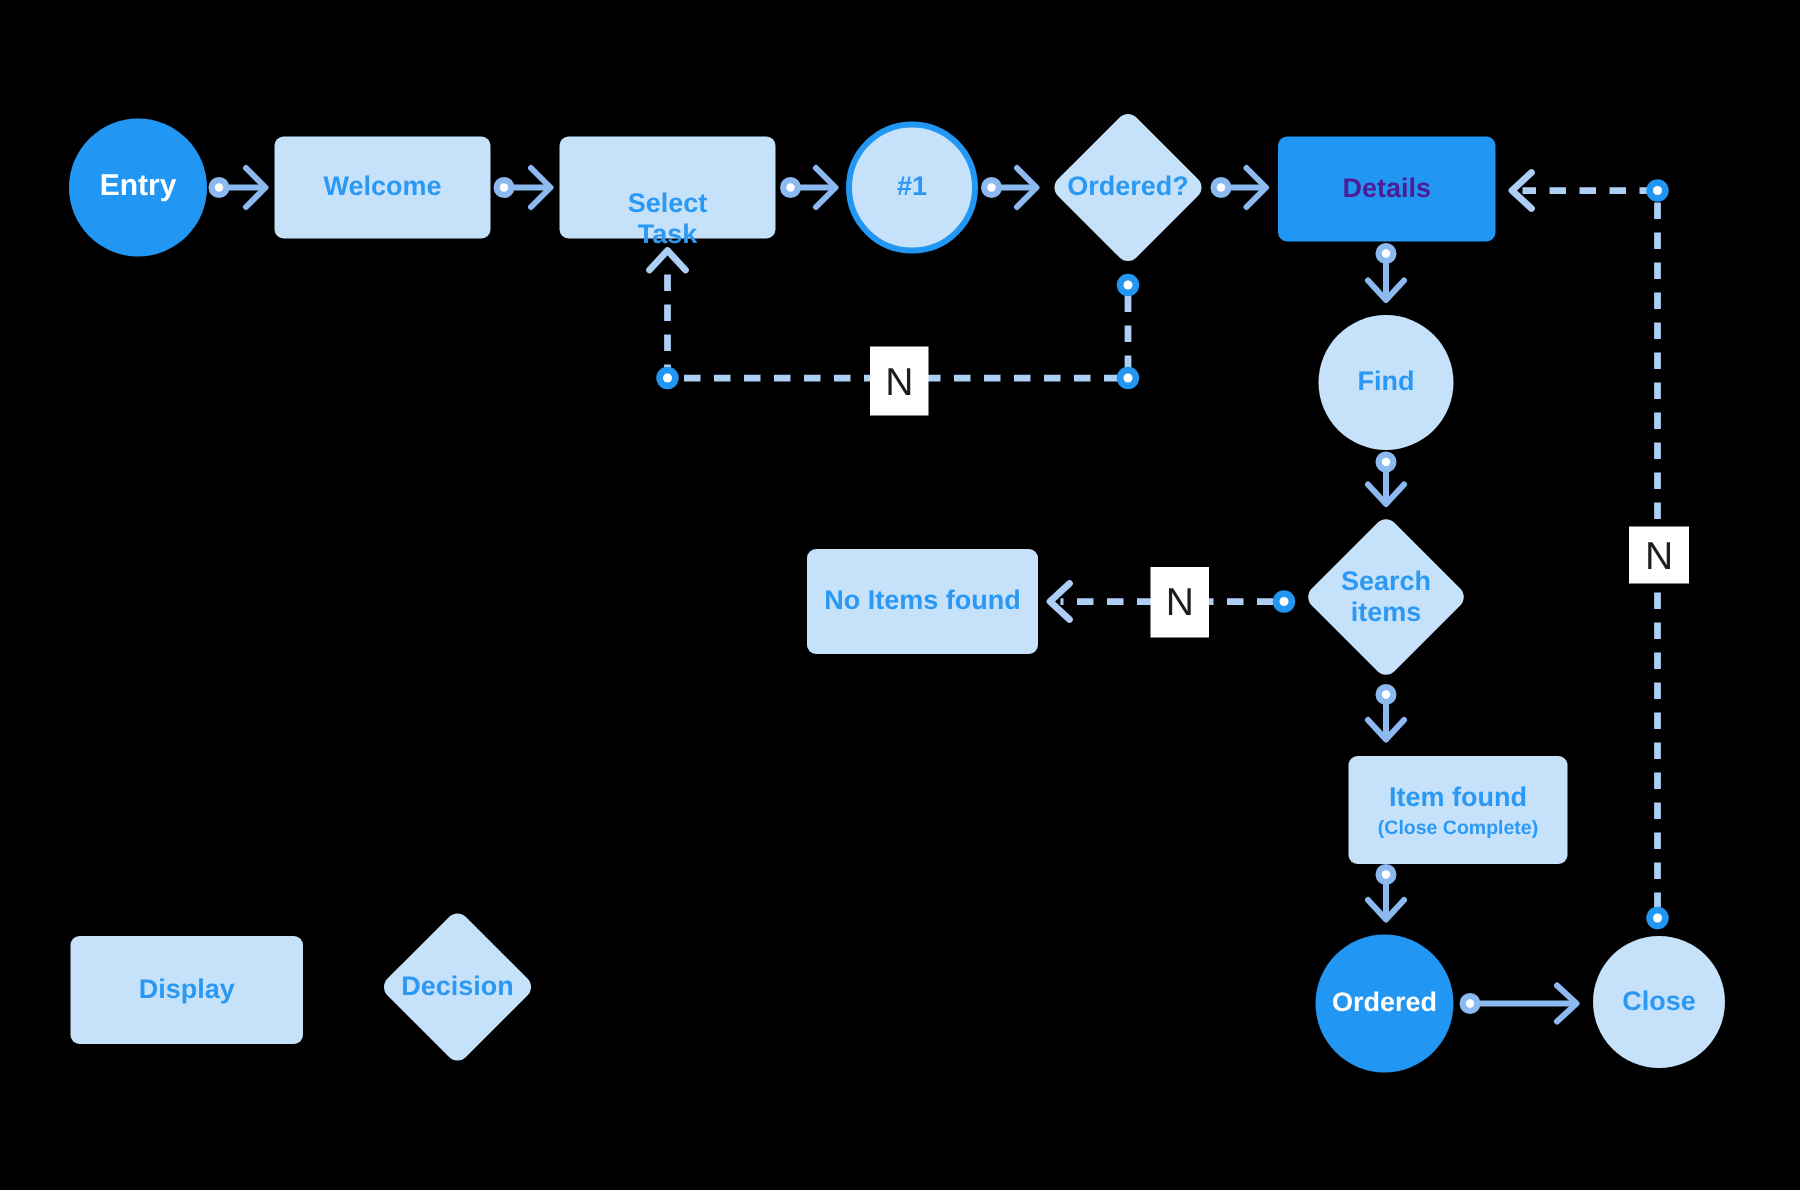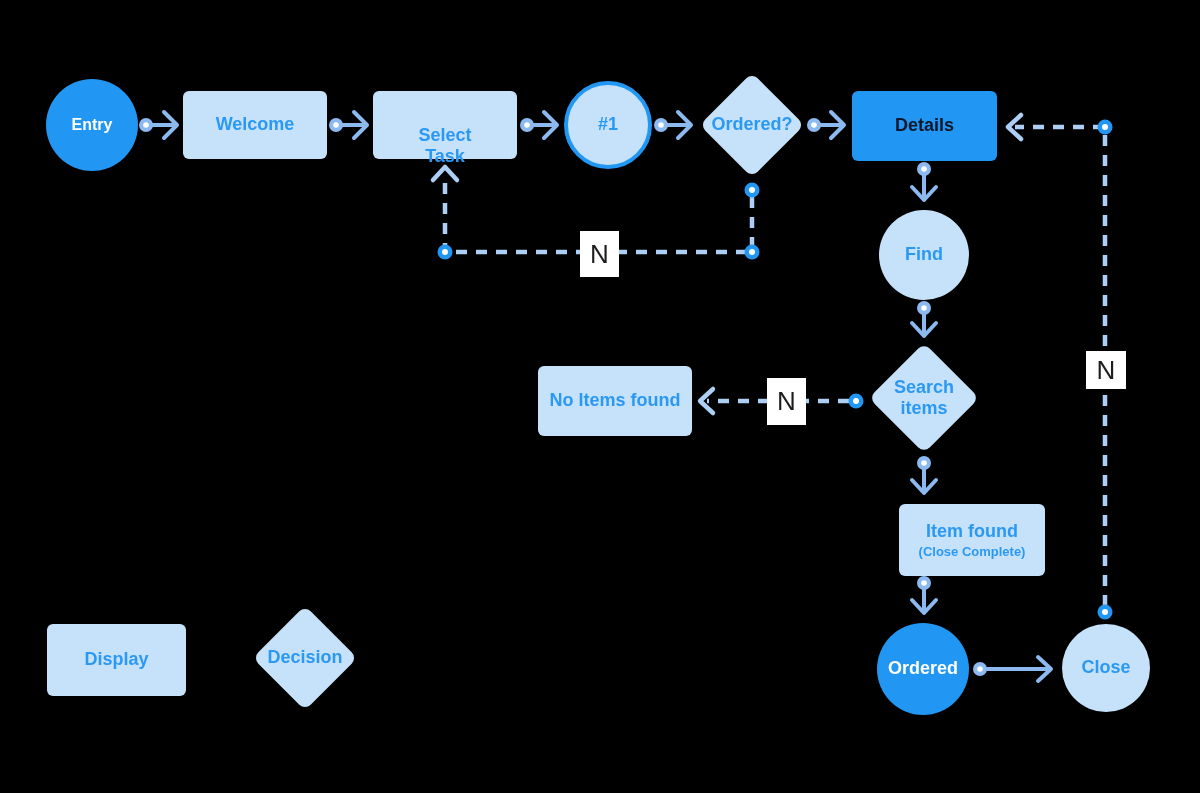--- a/index.html
+++ b/index.html
@@ -17,25 +17,25 @@
   
   .d  {stroke:var(--dash);stroke-width:4.5;fill:none;stroke-dasharray:11 9;}
   .dh {stroke:var(--dash);stroke-width:4.5;fill:none;stroke-linecap:round;stroke-linejoin:round;}
   .ddot{fill:var(--primary);}
   
   .node{
     position:absolute;z-index:2;display:flex;align-items:center;justify-content:center;
     text-align:center;font-weight:700;font-size:18px;color:var(--text_blue);line-height:1.18;
   }
   .rect{background:var(--light);border-radius:6px;}
-  .rect.solid{background:var(--primary);color:#0f172a;align-items:center;}
+  .rect.solid{background:var(--primary);color:#4c1d95;align-items:center;}
   .circle{background:var(--light);border-radius:50%;}
   .circle.solid{background:var(--primary);color:#fff;}
   .circle.outlined{border:4px solid var(--primary);box-sizing:border-box;}
-  .entry-size{font-size:16px;}
+  .entry-size{font-size:20px;}
   .col{flex-direction:column;margin-left:48px;}
   .sub{font-size:13px;font-weight:700;margin-top:2px;}
   .wrap-narrow{max-width:84px;display:inline-block;margin-top:42px;}
   
   .diamond{position:absolute;z-index:2;display:flex;align-items:center;justify-content:center;}
   .dshape{position:absolute;inset:0;background:var(--light);border-radius:8px;transform:rotate(45deg);}
   .dlabel{
     position:relative;width:max-content;max-width:86px;text-align:center;
     font-weight:700;font-size:18px;color:var(--text_blue);line-height:1.18;
   }
@@ -185,21 +185,21 @@
   </div>
 
   <div class="node circle solid" style="left:877px;top:623px;width:92px;height:92px">
     <span>Ordered</span>
   </div>
 
   <div class="node circle" style="left:1062px;top:624px;width:88px;height:88px">
     <span>Close</span>
   </div>
 
-  <div class="node rect" style="left:47px;top:624px;width:139px;height:72px">
+  <div class="node rect" style="left:47px;top:624px;width:155px;height:72px">
     <span>Display</span>
   </div>
 
   <div class="diamond" style="left:268px;top:621px;width:74px;height:74px">
     <div class="dshape"></div>
     <div class="dlabel" style="max-width:120px">Decision</div>
   </div>
 
 
   <div class="nlabel" style="left:580px;top:231px;width:39px;height:46px">N</div>

